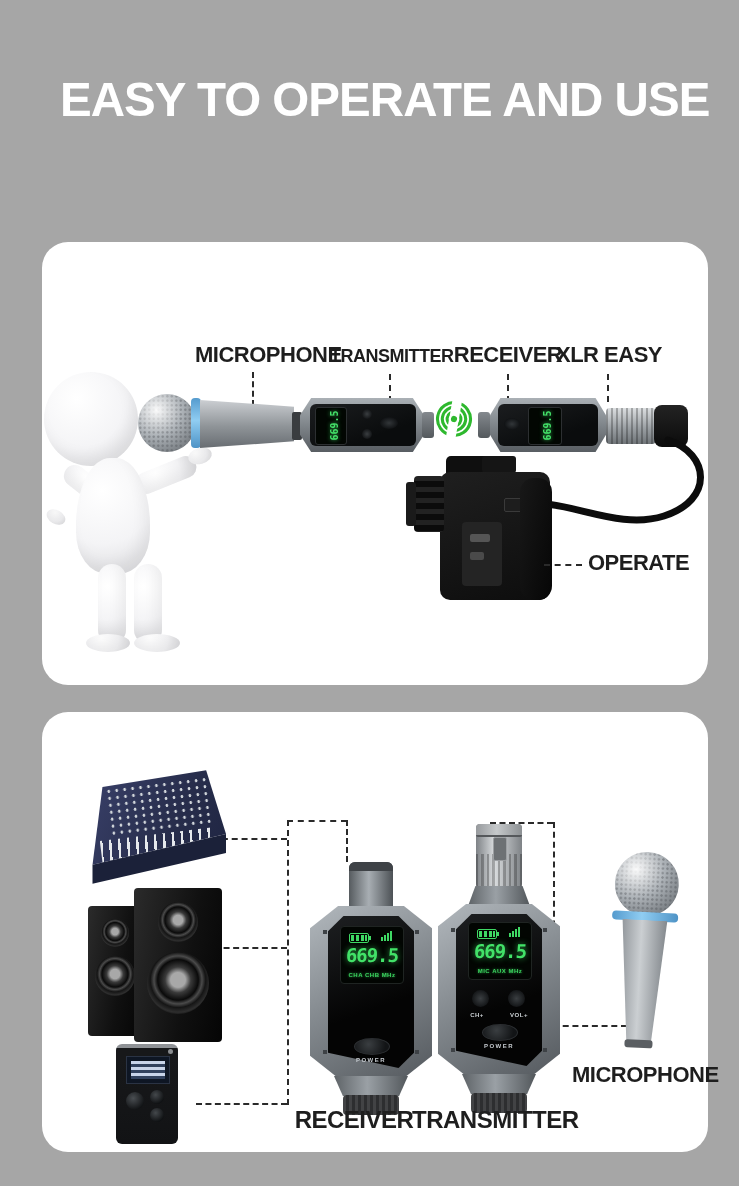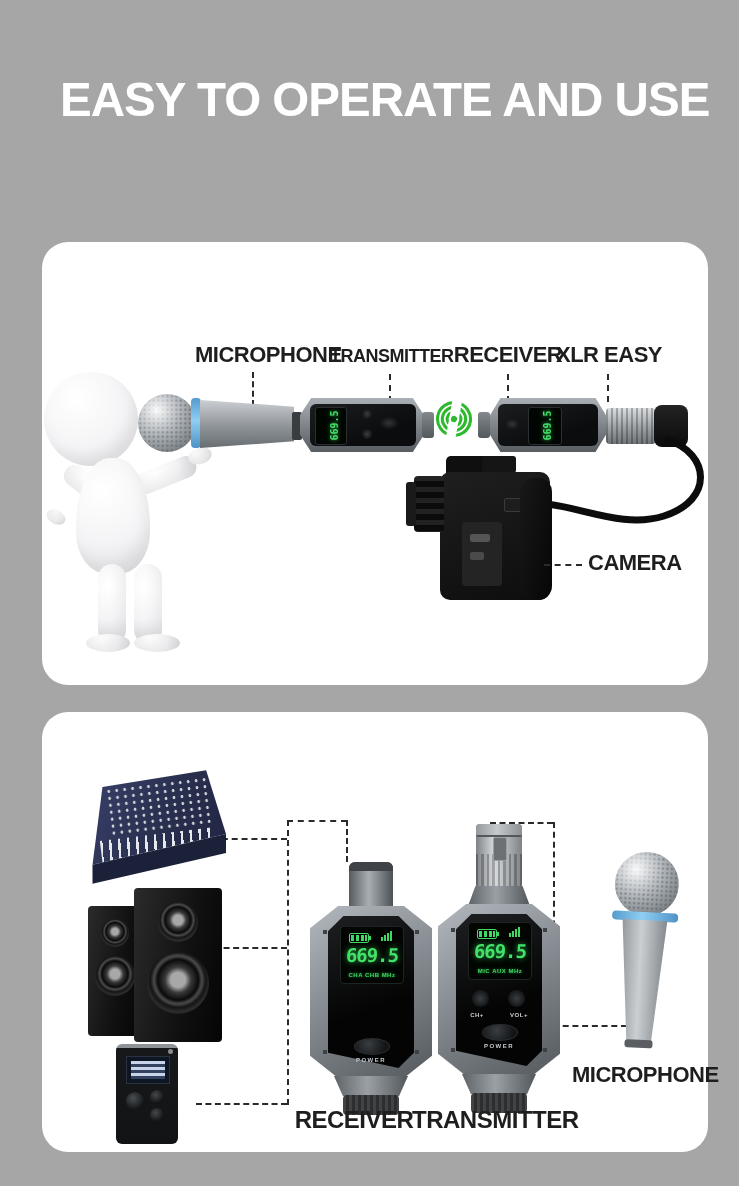--- a/index.html
+++ b/index.html
@@ -148,21 +148,21 @@
       <div class="abs" style="left:12px;top:24px;width:30px;height:56px;background:repeating-linear-gradient(180deg,#222 0 5px,#0b0b0b 5px 11px);border-radius:4px;"></div>
       <div class="abs" style="left:4px;top:30px;width:10px;height:44px;background:#1a1a1a;border-radius:3px;"></div>
       <div class="abs" style="left:60px;top:70px;width:40px;height:64px;background:#242424;border-radius:4px;"></div>
       <div class="abs" style="left:68px;top:82px;width:20px;height:8px;background:#555;border-radius:2px;"></div>
       <div class="abs" style="left:68px;top:100px;width:14px;height:8px;background:#4a4a4a;border-radius:2px;"></div>
       <div class="abs" style="left:102px;top:46px;width:16px;height:12px;background:#1d1d1d;border:1px solid #3a3a3a;border-radius:2px;"></div>
       <div class="abs" style="left:118px;top:26px;width:32px;height:122px;background:linear-gradient(100deg,#181818,#060606);border-radius:14px;"></div>
     </div>
 
     <div class="abs dashh" style="left:502px;top:322px;width:38px;"></div>
-    <div class="abs plabel" style="left:546px;top:308px;width:100px;text-align:left;">CAMERA</div>
+    <div class="abs plabel" style="left:546px;top:308px;width:100px;text-align:left;">OPERATE</div>
   </div>
 
   <div class="abs panel p2">
 
     <div class="abs dashv" style="left:245px;top:108px;height:285px;"></div>
     <div class="abs dashh" style="left:245px;top:108px;width:60px;"></div>
     <div class="abs dashv" style="left:304px;top:108px;height:42px;"></div>
     <div class="abs dashh" style="left:170px;top:126px;width:75px;"></div>
     <div class="abs dashh" style="left:172px;top:235px;width:73px;"></div>
     <div class="abs dashh" style="left:154px;top:391px;width:91px;"></div>

